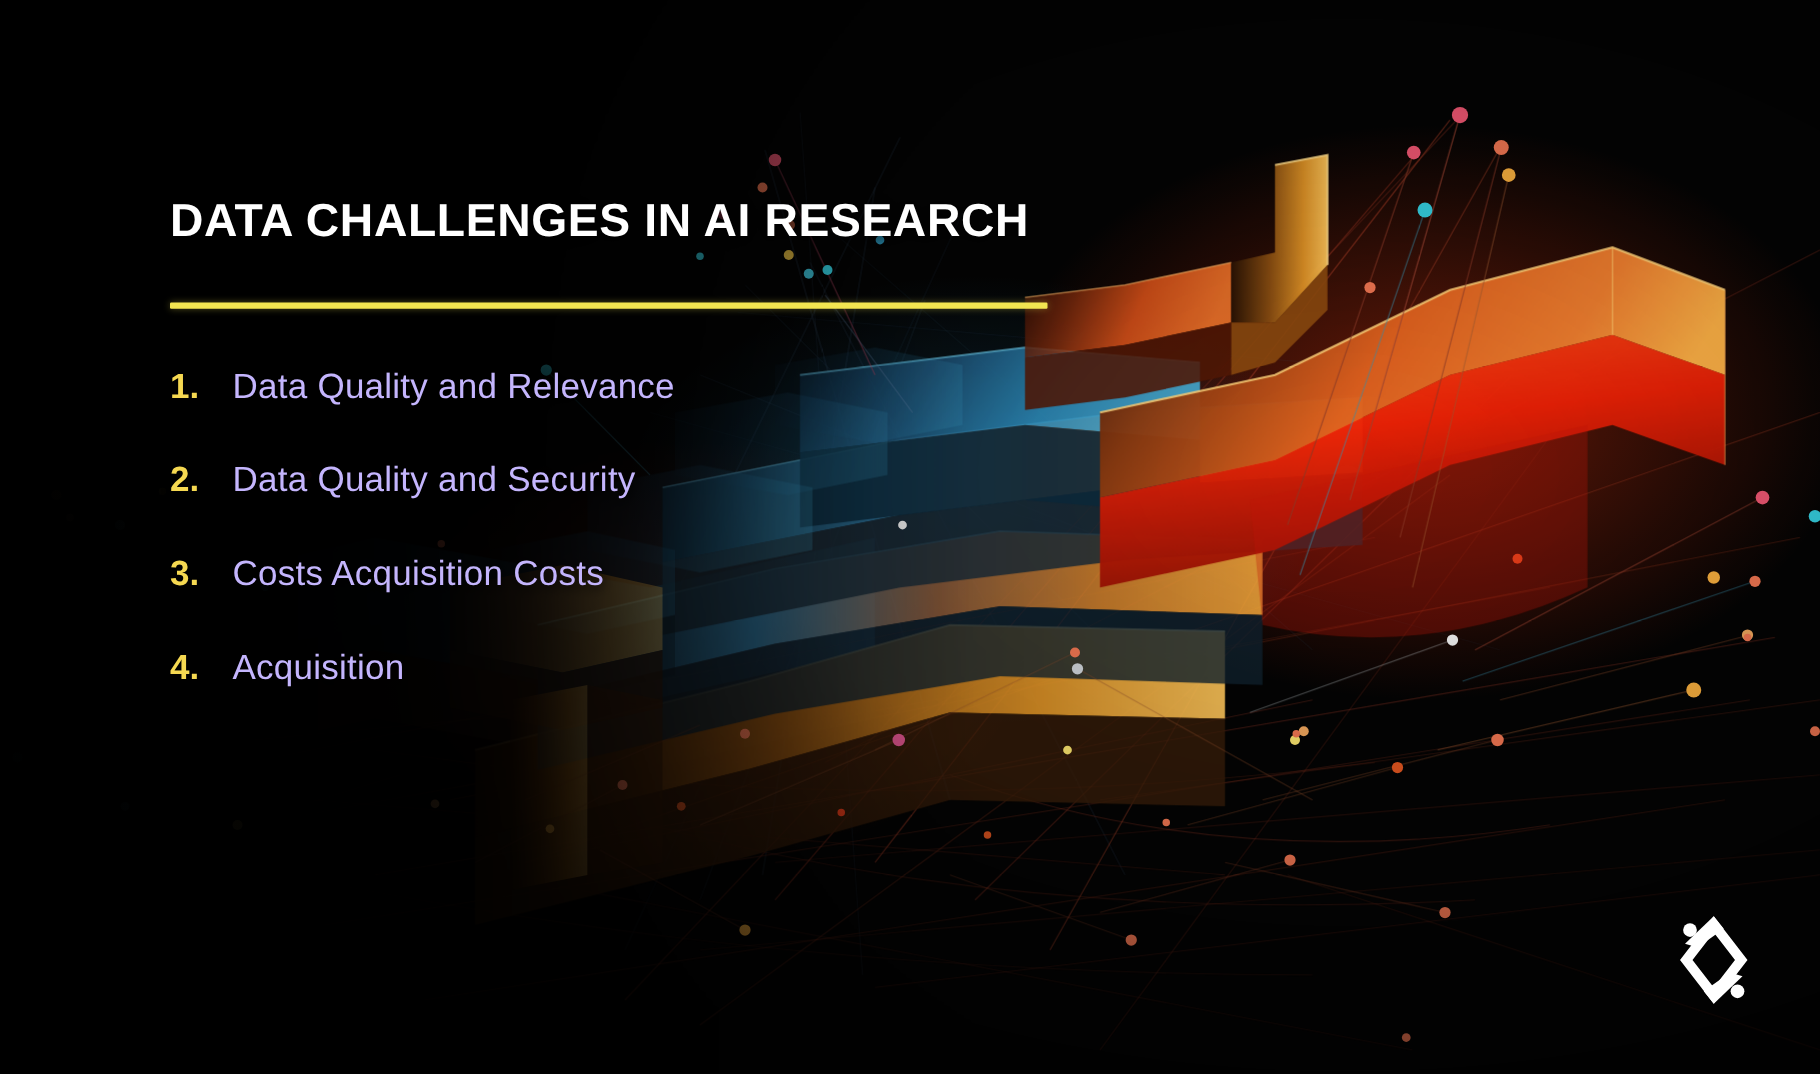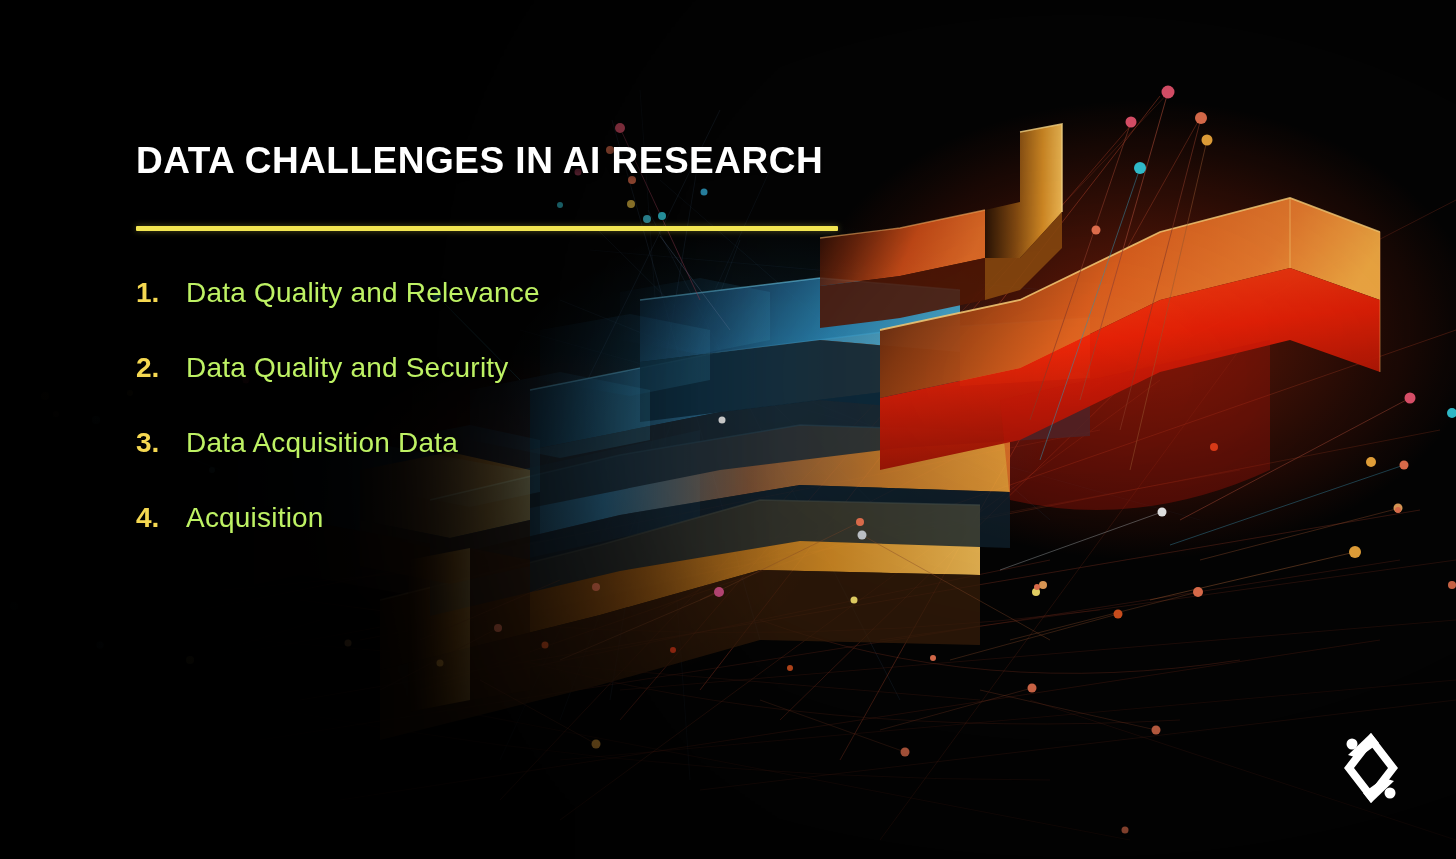--- a/index.html
+++ b/index.html
@@ -45,21 +45,21 @@
     width: 780px;
     height: 859px;
     pointer-events: none;
     background: linear-gradient(90deg, rgba(0,0,0,0.88) 0%, rgba(0,0,0,0.72) 40%, rgba(0,0,0,0.30) 72%, rgba(0,0,0,0) 100%);
   }
 
   
   .content {
     position: absolute;
     left: 136px;
-    top: 142px;
+    top: 158px;
     width: 760px;
     z-index: 5;
   }
   .slide-title {
     margin: 0;
     color: #ffffff;
     font-size: 37px;
     font-weight: bold;
     letter-spacing: 0.5px;
     line-height: 1.05;
@@ -89,21 +89,21 @@
   .bullet-item:last-child { margin-bottom: 0; }
   .bullet-num {
     color: #f5d851;
     font-size: 28px;
     font-weight: bold;
     width: 50px;
     flex: 0 0 50px;
     text-shadow: 0 2px 8px rgba(0,0,0,0.9);
   }
   .bullet-text {
-    color: #bef264;
+    color: #c4b5fd;
     font-size: 28px;
     font-weight: normal;
     letter-spacing: 0.2px;
     text-shadow: 0 2px 9px rgba(0,0,0,0.92);
   }
 
   
   .logo {
     position: absolute;
     right: 52px;
@@ -392,21 +392,21 @@
       <li class="bullet-item">
         <span class="bullet-num">1.</span>
         <span class="bullet-text">Data Quality and Relevance</span>
       </li>
       <li class="bullet-item">
         <span class="bullet-num">2.</span>
         <span class="bullet-text">Data Quality and Security</span>
       </li>
       <li class="bullet-item">
         <span class="bullet-num">3.</span>
-        <span class="bullet-text">Data Acquisition Data</span>
+        <span class="bullet-text">Costs Acquisition Costs</span>
       </li>
       <li class="bullet-item">
         <span class="bullet-num">4.</span>
         <span class="bullet-text">Acquisition</span>
       </li>
     </ul>
   </div>
 
   <div class="logo">
     <svg viewBox="0 0 66 82">

